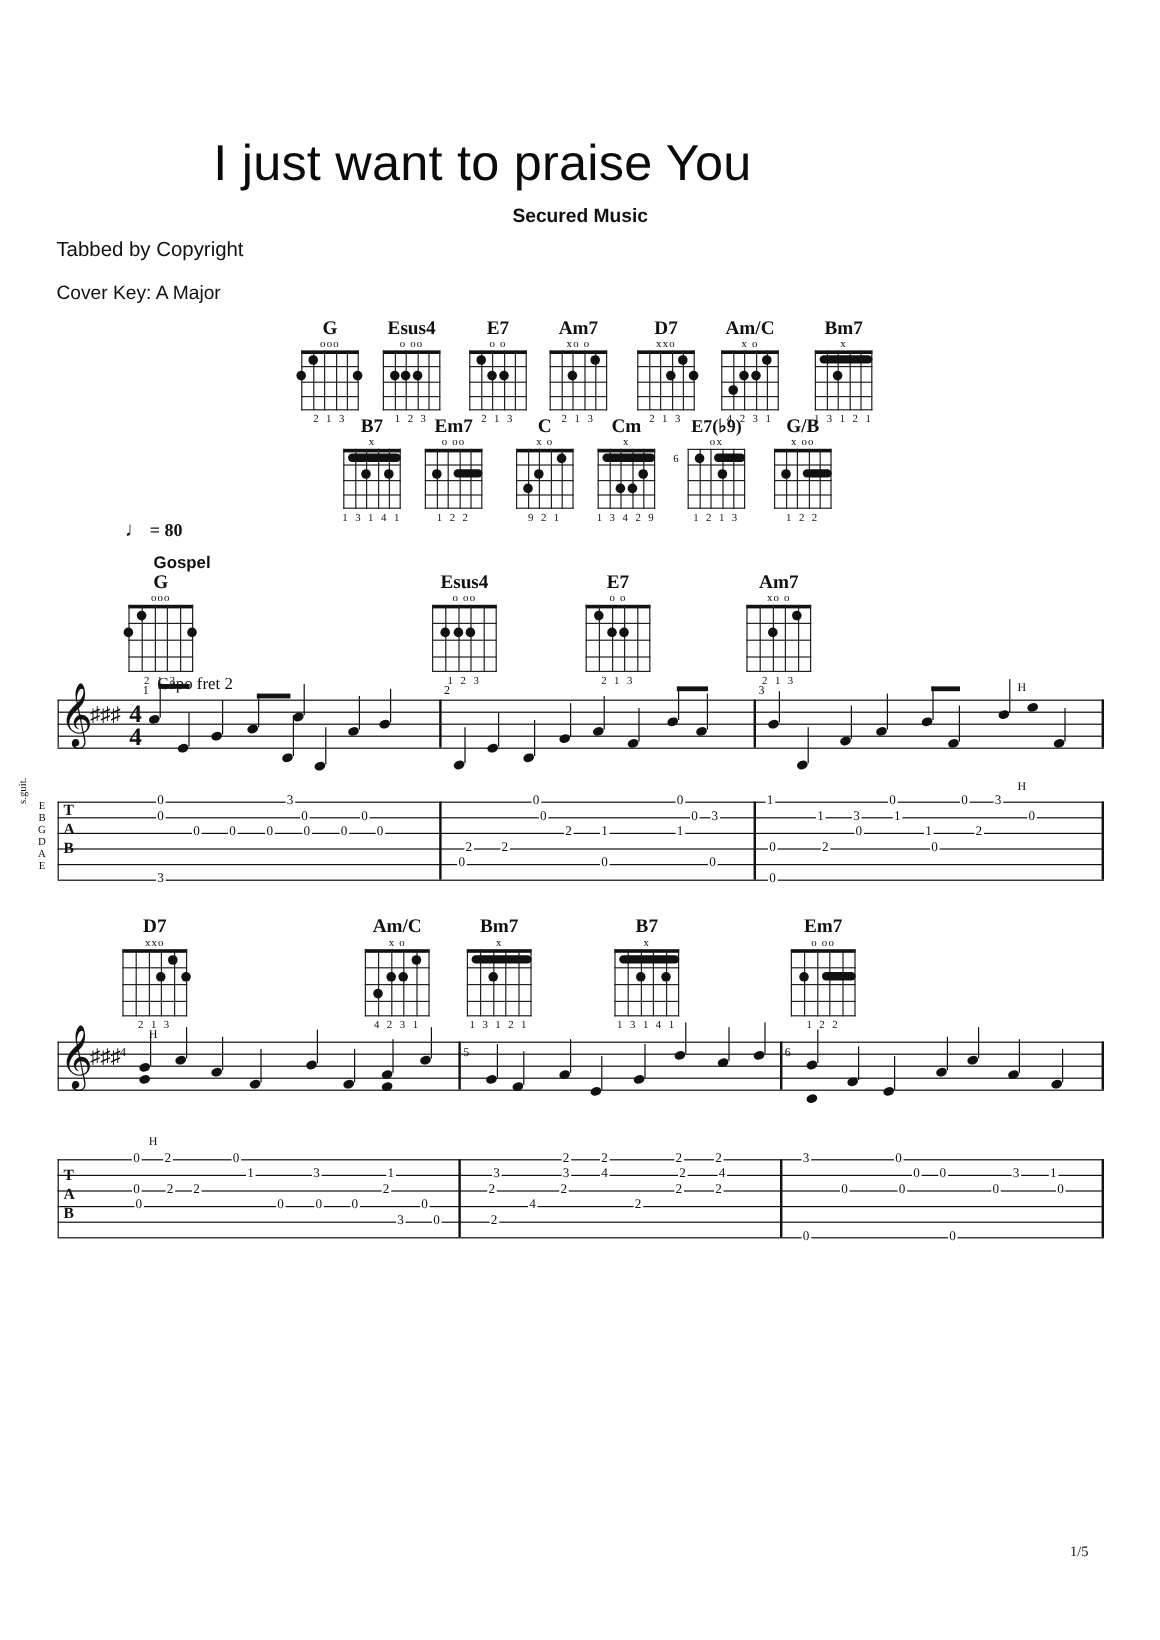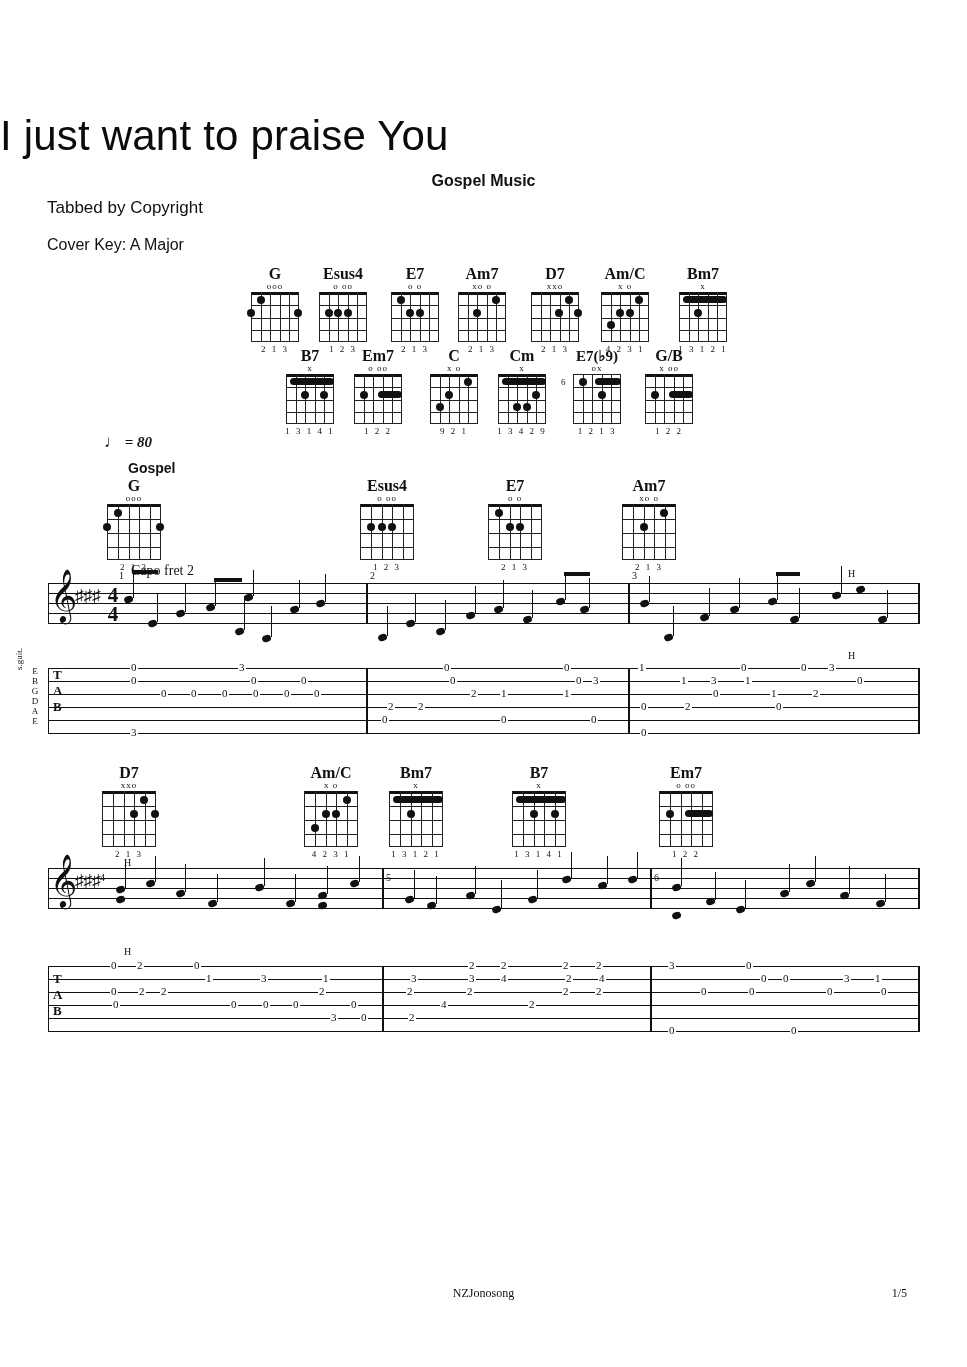--- a/index.html
+++ b/index.html
@@ -11,20 +11,21 @@
     position:relative;
     overflow:hidden;
   }
   .page{
     position:absolute;inset:0;
     background:#fff;
   }
   
   .title{
     position:absolute;top:112px;left:0;width:804px;
+    text-align:center;
     font-family:"Liberation Sans", sans-serif;
     font-size:42px;font-weight:400;letter-spacing:.2px;
     color:#0b0b0b;
   }
   .subtitle{
     position:absolute;top:172px;left:0;width:967px;
     text-align:center;
     font-family:"Liberation Sans", sans-serif;
     font-size:16px;font-weight:700;
   }
@@ -72,21 +73,21 @@
     text-align:center;font-size:9px;line-height:10px;
     font-family:"Liberation Serif", serif;letter-spacing:2px;
     margin-top:2px;
   }
   .fretnum{
     position:absolute;left:-12px;font-size:9px;font-family:"Liberation Serif",serif;
   }
   
   .tempo{
     position:absolute;top:432px;left:104px;
-    font-family:"Liberation Serif",serif;font-size:15px;font-weight:700;font-style:italic;
+    font-family:"Liberation Serif",serif;font-size:15px;font-weight:700;
   }
   .tempo .notehead{font-size:17px;}
   .section{
     position:absolute;top:460px;left:128px;
     font-family:"Liberation Sans",sans-serif;font-weight:700;font-size:14px;
   }
   .capo{
     position:absolute;top:563px;left:131px;
     font-family:"Liberation Serif",serif;font-size:14px;
   }
@@ -145,21 +146,21 @@
     position:absolute;top:1286px;right:60px;
     font-size:12px;font-family:"Liberation Serif",serif;
   }
 </style>
 </head>
 <body>
 
 <div class="page">
 
   <div class="title">I just want to praise You</div>
-  <div class="subtitle">Gospel Music</div>
+  <div class="subtitle">Secured Music</div>
   <div class="tabbed-by">Tabbed by Copyright</div>
   <div class="cover-key">Cover Key: A Major</div>
 
   <div class="chordbox" style="left:247px;top:266px;width:56px;">
     <div class="cname">G</div>
     <div class="openmarks">ooo</div>
     <div class="grid">
       <div class="nut"></div>
       <div class="hline" style="top:13px"></div>
         <div class="hline" style="top:26px"></div>
@@ -897,16 +898,15 @@
         <div class="tabnum" style="left: 748px; top: 986px;">0</div>
         <div class="tabnum" style="left: 668px; top: 1025px;">0</div>
         <div class="tabnum" style="left: 790px; top: 1025px;">0</div>
         <div class="tabnum" style="left: 843px; top: 973px;">3</div>
         <div class="tabnum" style="left: 826px; top: 986px;">0</div>
         <div class="tabnum" style="left: 874px; top: 973px;">1</div>
         <div class="tabnum" style="left: 880px; top: 986px;">0</div>
       </div>
   </div>
 
-  <div class="footer-name">NZJonosong</div>
   <div class="pagenum">1/5</div>
 
 </div>
 
 </body></html>

